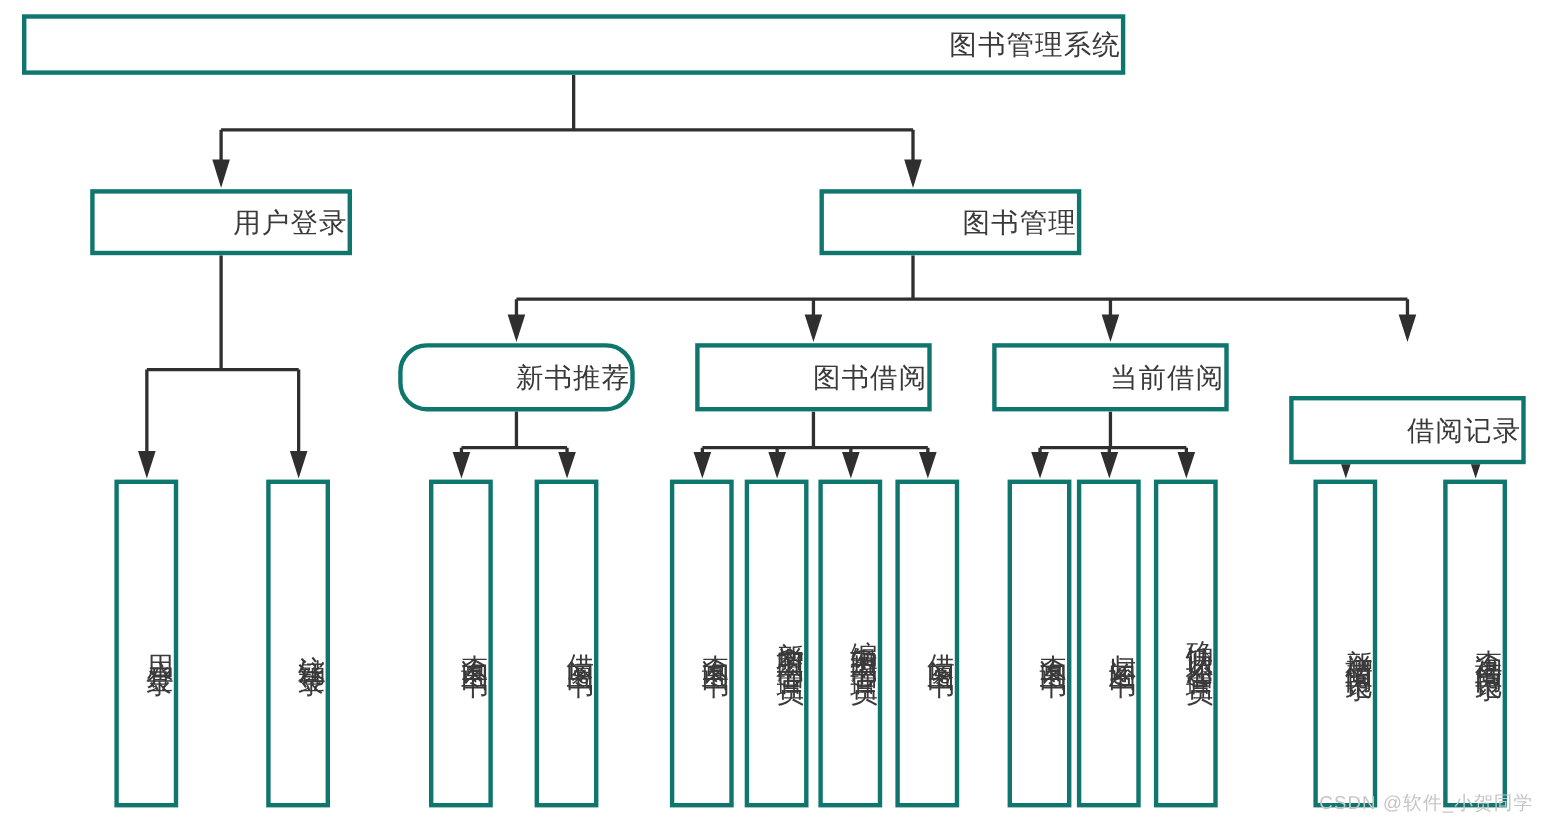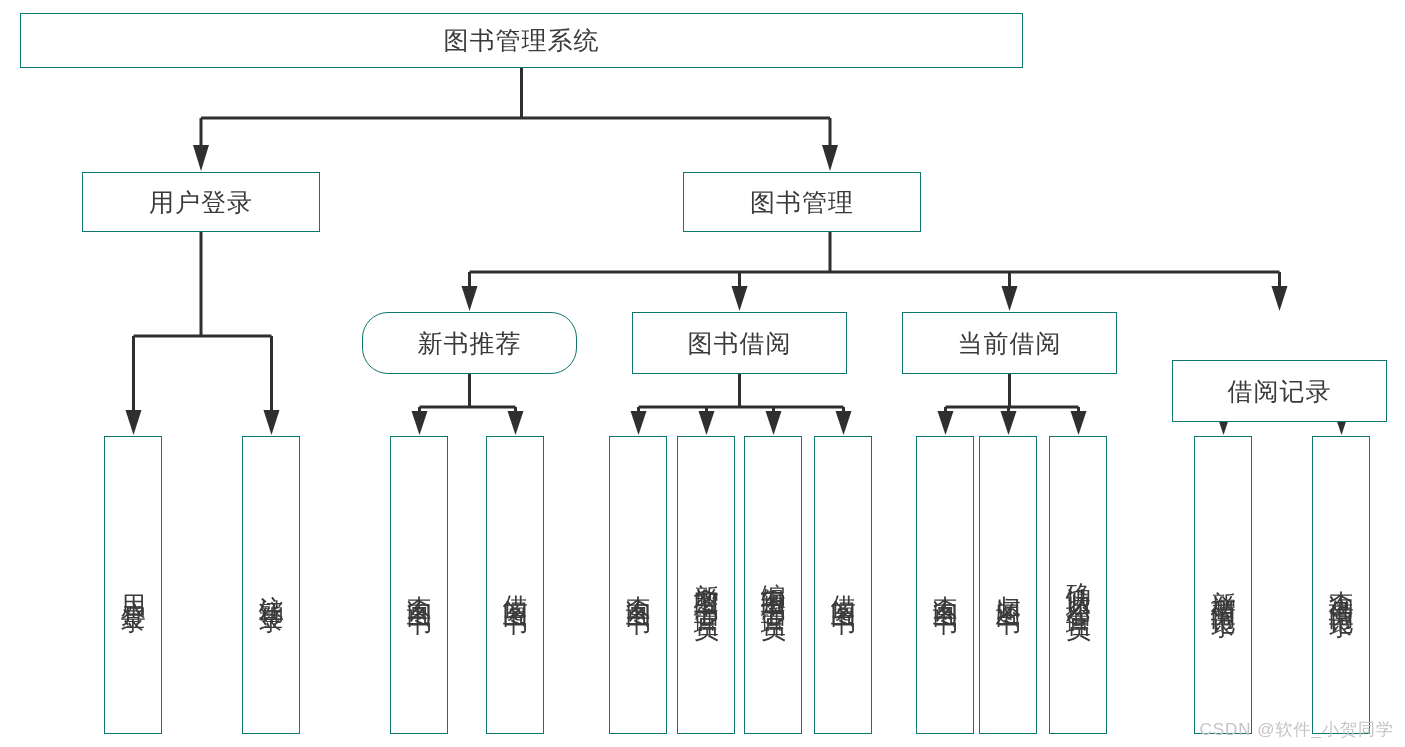--- a/index.html
+++ b/index.html
@@ -18,45 +18,45 @@
   #connector-layer {
     position: absolute;
     left: 0; top: 0;
     width: 1405px; height: 747px;
     z-index: 0;
   }
   .node {
     position: absolute;
     box-sizing: border-box;
     background: #ffffff;
-    border: 1px solid #0f766e;
+    border: 4px solid #0f766e;
     display: flex;
     align-items: center;
-    justify-content: center;
+    justify-content: flex-end;
     color: #3a3a3a;
     z-index: 1;
   }
   .hlabel {
     font-size: 25px;
     letter-spacing: 1px;
     white-space: nowrap;
   }
   .leaf span {
     writing-mode: vertical-lr;
     text-orientation: mixed;
     font-size: 25px;
     letter-spacing: 5px;
     line-height: 1.1;
     white-space: nowrap;
   }
   
   #n-root   { left: 20px;  top: 13px;  width: 1003px; height: 55px; }
   
   #n-login  { left: 82px;  top: 172px; width: 238px;  height: 60px; }
-  #n-mgmt   { left: 683px; top: 172px; width: 238px;  height: 60px; }
+  #n-mgmt   { left: 745px; top: 172px; width: 238px;  height: 60px; }
   
   .l3 { top: 312px; width: 215px; height: 62px; }
   #n-recommend { left: 362px; border-radius: 26px; }
   #n-borrow    { left: 632px; }
   #n-current   { left: 902px; }
   #n-records   { left: 1172px; margin-top: 48px; }
   
   .leaf { top: 436px; width: 58px; height: 298px; }
   #lf-user-login    { left: 104px; }
   #lf-logout        { left: 242px; }

